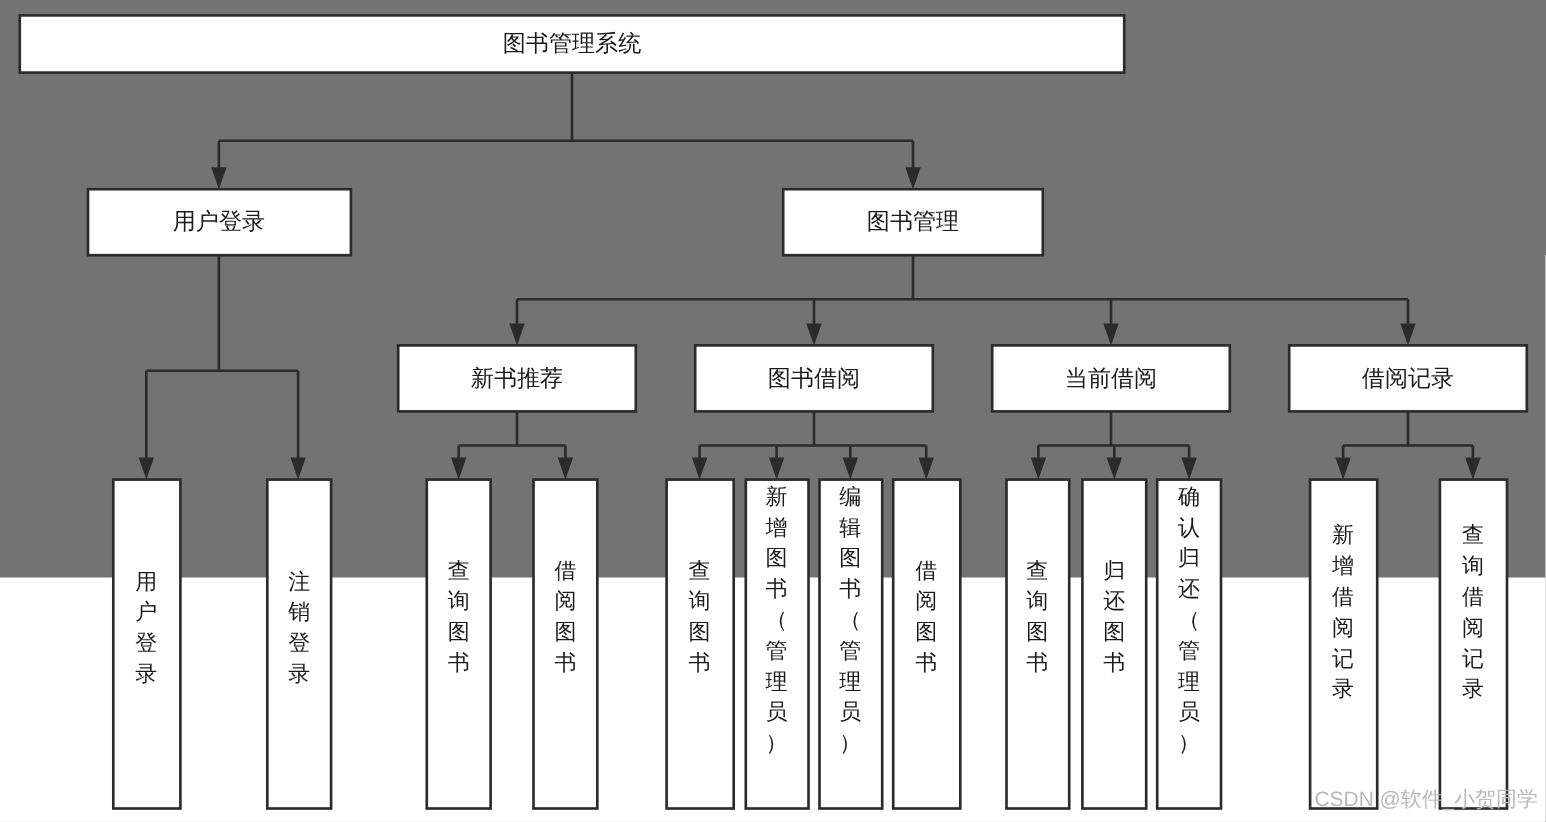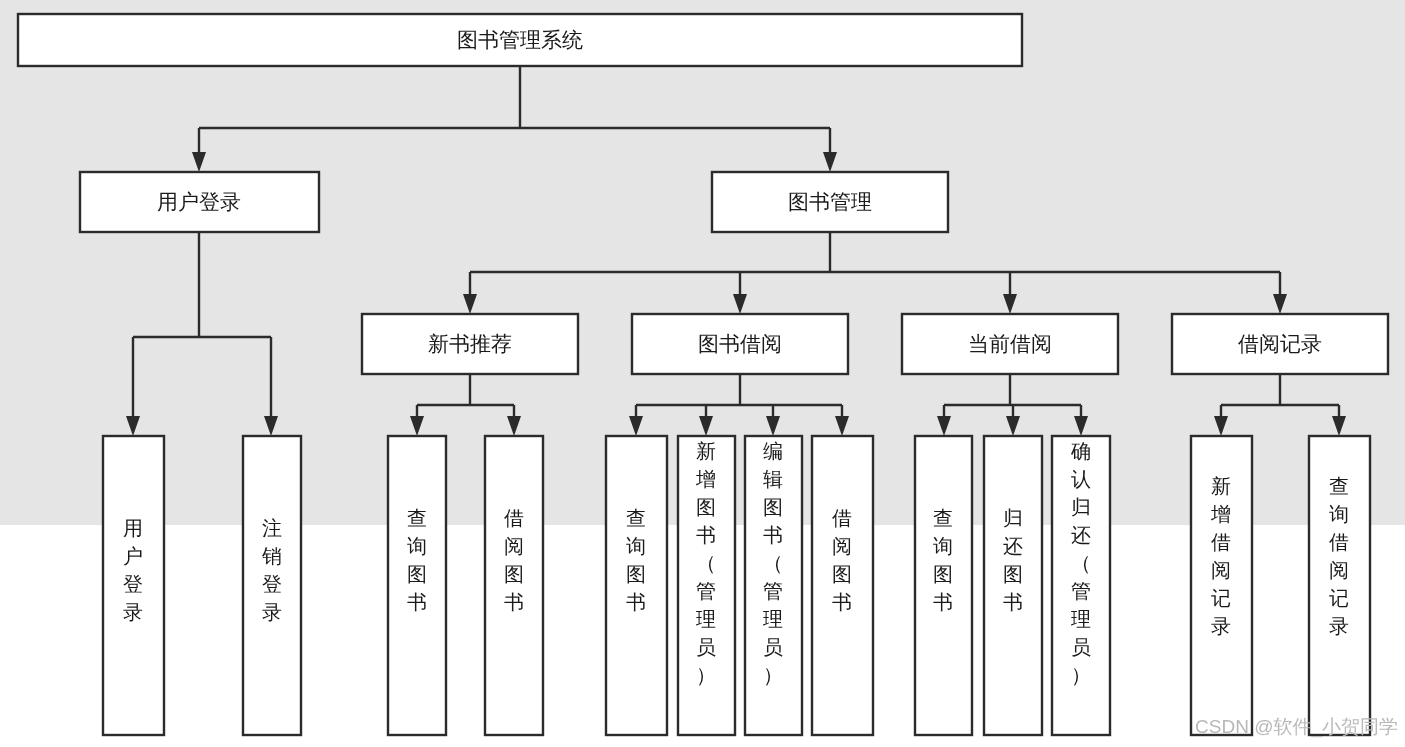--- a/index.html
+++ b/index.html
@@ -10,21 +10,21 @@
   body {
     width: 1405px;
     height: 747px;
     font-family: "Liberation Sans", "DejaVu Sans", sans-serif;
     overflow: hidden;
   }
   #diagram-root {
     position: relative;
     width: 1405px;
     height: 525px;
-    background: #e5e5e5;
+    background: #737373;
   }
   svg.diagram-canvas {
     position: absolute;
     left: 0;
     top: 0;
     width: 1405px;
     height: 747px;
     display: block;
   }
   .node-box {

